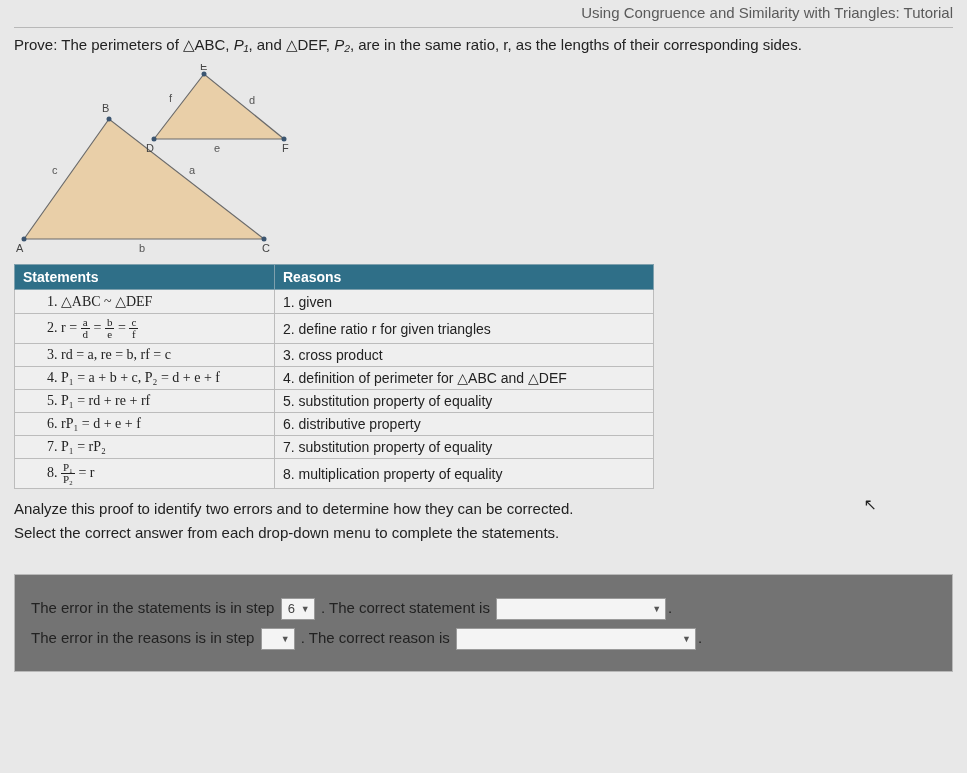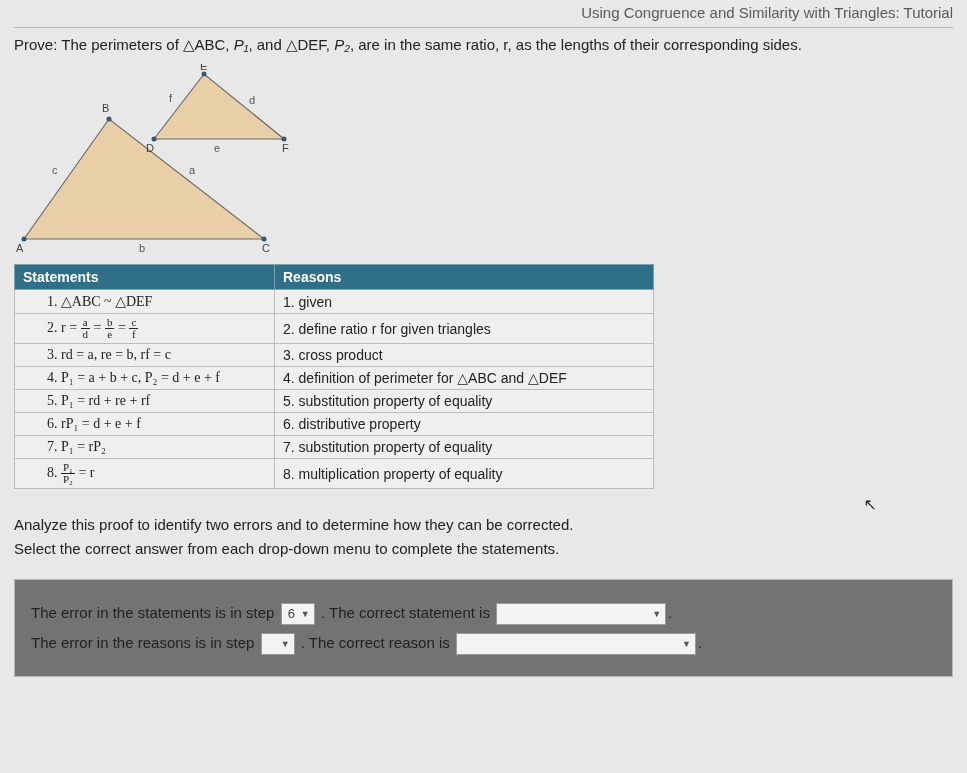--- a/index.html
+++ b/index.html
@@ -38,42 +38,42 @@
     height: 190px;
     position: relative;
     margin-bottom: 10px;
   }
   .figure-area svg { width: 100%; height: 100%; }
   .proof-table {
     border-collapse: collapse;
     width: 640px;
     font-size: 14px;
     background: #efefef;
-    margin-bottom: 24px;
+    margin-bottom: 8px;
   }
   .proof-table th {
     background: #2f6f88;
     color: #fff;
     text-align: left;
     padding: 4px 8px;
     font-weight: 700;
     border: 1px solid #7fa0ad;
   }
   .proof-table td {
     border: 1px solid #bcbcbc;
     padding: 3px 8px;
     vertical-align: middle;
     color: #222;
   }
   .proof-table td:first-child { width: 260px; font-family: Liberation Serif, serif; padding-left: 32px; }
   .instructions {
     font-size: 15px;
     color: #222;
     line-height: 1.6;
-    margin-bottom: 18px;
+    margin-bottom: 29px;
   }
   .answer-box {
     border: 1px solid #b8b8b8;
     background: #737373;
     padding: 18px 16px;
     font-size: 15px;
     color: #222;
     line-height: 2.0;
   }
   .dd {

